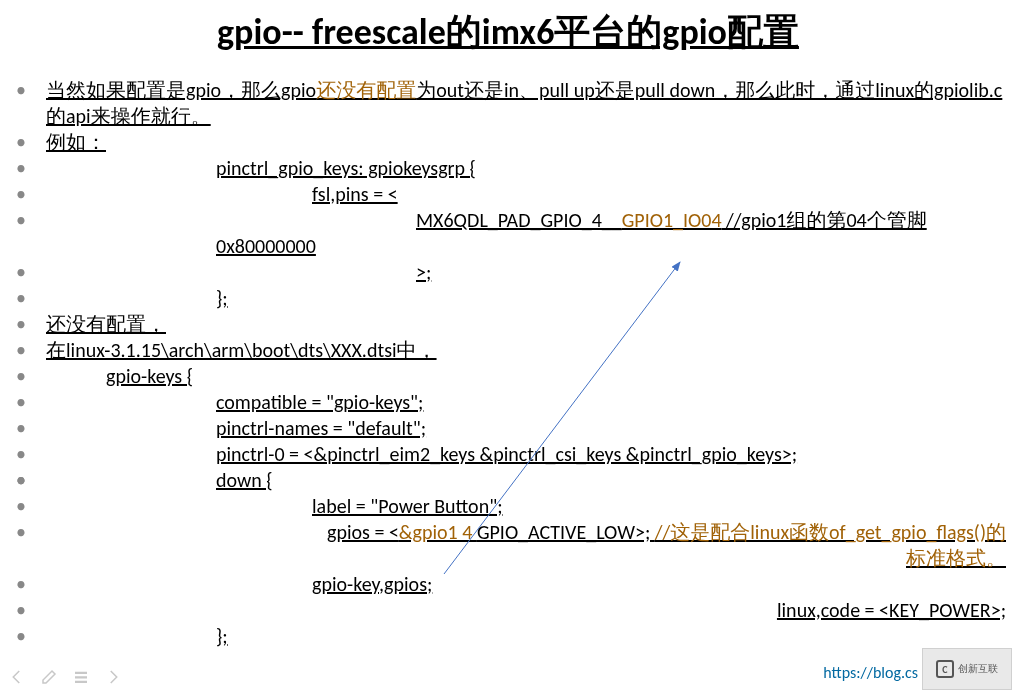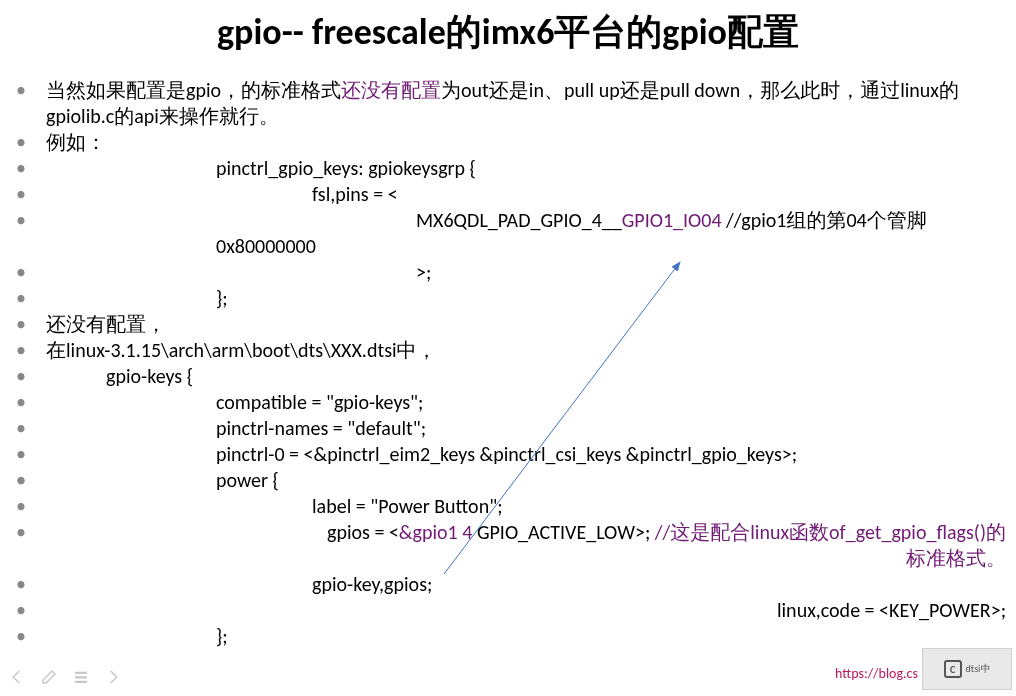--- a/index.html
+++ b/index.html
@@ -1,45 +1,45 @@
 <!DOCTYPE html>
 <html><head>
 <meta charset="utf-8">
 <style>
   * { margin: 0; padding: 0; box-sizing: border-box; }
   html, body { width: 1016px; height: 696px; font-family: "Calibri", "Microsoft YaHei", "SimSun", sans-serif; background: #fff; color: #000; overflow: hidden; }
-  .slide { position: relative; width: 1016px; height: 692px; }
+  .slide { position: relative; width: 1016px; height: 692px; text-decoration: underline; }
   .title { font-size: 36px; text-align: center; padding-top: 8px; padding-bottom: 20px; }
   .content { padding: 0 10px 0 16px; }
   ul { list-style: none; }
   li { position: relative; font-size: 20px; line-height: 26px; color: #000; }
   li .dot { position: absolute; left: 0; top: 0; color: #888; }
   li .txt { display: block; padding-left: 30px; }
-  .red { color: #701a75; }
+  .red { color: #a16207; }
   .arrow-svg { position: absolute; left: 0; top: 0; pointer-events: none; }
-  .watermark { position: absolute; right: 98px; bottom: 10px; color: #be185d; font-size: 14px; }
+  .watermark { position: absolute; right: 98px; bottom: 10px; color: #0369a1; font-size: 16px; }
   .logo { position: absolute; right: 4px; bottom: 2px; width: 90px; height: 42px; background:#e9e9e9; border:1px solid #d0d0d0; display:flex; align-items:center; justify-content:center; font-size:10px; color:#555; }
   .logo-inner { display:flex; align-items:center; gap:4px; }
   .logo-icon { width:18px; height:18px; border:2px solid #555; border-radius:3px; display:flex; align-items:center; justify-content:center; font-weight:bold; font-size:10px;}
   .btn-bar { position: absolute; left: 8px; bottom: 6px; display: flex; gap: 14px; }
   .btn { width: 18px; height: 18px; display:flex; align-items:center; justify-content:center; }
   .btn svg { width:18px; height:18px; }
   
 </style>
 </head>
 <body>
 <div class="slide">
 
 <h1 class="title">gpio-- freescale的imx6平台的gpio配置</h1>
 
 <div class="content">
   <ul id="bullet-list">
         <li>
           <span class="dot">•</span>
-          <span class="txt" style="padding-left: 30px;"><span>当然如果配置是gpio，的标准格式</span><span class="red">还没有配置</span><span>为out还是in、pull  up还是pull down，那么此时，通过linux的gpiolib.c的api来操作就行。</span></span>
+          <span class="txt" style="padding-left: 30px;"><span>当然如果配置是gpio，那么gpio</span><span class="red">还没有配置</span><span>为out还是in、pull  up还是pull down，那么此时，通过linux的gpiolib.c的api来操作就行。</span></span>
         </li>
         <li>
           <span class="dot">•</span>
           <span class="txt" style="padding-left: 30px;"><span>例如：</span></span>
         </li>
         <li>
           <span class="dot">•</span>
           <span class="txt" style="padding-left: 200px;"><span>pinctrl_gpio_keys:  gpiokeysgrp        {</span></span>
         </li>
         <li>
@@ -81,21 +81,21 @@
         <li>
           <span class="dot">•</span>
           <span class="txt" style="padding-left: 200px;"><span>pinctrl-0 = &lt;&amp;pinctrl_eim2_keys  &amp;pinctrl_csi_keys  &amp;pinctrl_gpio_keys&gt;;</span></span>
         </li>
         <li>
           <span class="dot">•</span>
           <span class="txt" style="padding-left: 200px;"><span></span></span>
         </li>
         <li>
           <span class="dot">•</span>
-          <span class="txt" style="padding-left: 200px;"><span>power {</span></span>
+          <span class="txt" style="padding-left: 200px;"><span>down {</span></span>
         </li>
         <li>
           <span class="dot">•</span>
           <span class="txt" style="padding-left: 296px;"><span>label = "Power Button";</span></span>
         </li>
         <li>
           <span class="dot">•</span>
           <span class="txt" style="padding-left: 30px; text-indent: 266px; text-align: right;"><span>gpios = &lt;</span><span class="red">&amp;gpio1 4 </span><span>GPIO_ACTIVE_LOW&gt;; </span><span class="red">//这是配合linux函数of_get_gpio_flags()的标准格式。</span></span>
         </li>
         <li>
@@ -120,21 +120,21 @@
     </marker>
   </defs>
   <line id="arrow-line" stroke="#4472c4" stroke-width="1" marker-end="url(#arrowhead)" x1="444" y1="574" x2="680" y2="262"></line>
 </svg>
 
 <div class="watermark">https://blog.cs</div>
 
 <div class="logo">
   <div class="logo-inner">
     <span class="logo-icon">C</span>
-    <span>dtsi中</span>
+    <span>创新互联</span>
   </div>
 </div>
 
 <div class="btn-bar">
   <div class="btn">
     <svg viewBox="0 0 24 24">
           <path d="M15 4 L7 12 L15 20" fill="none" stroke="#c8c8c8" stroke-width="2"></path>
         </svg>
   </div>
   <div class="btn">

